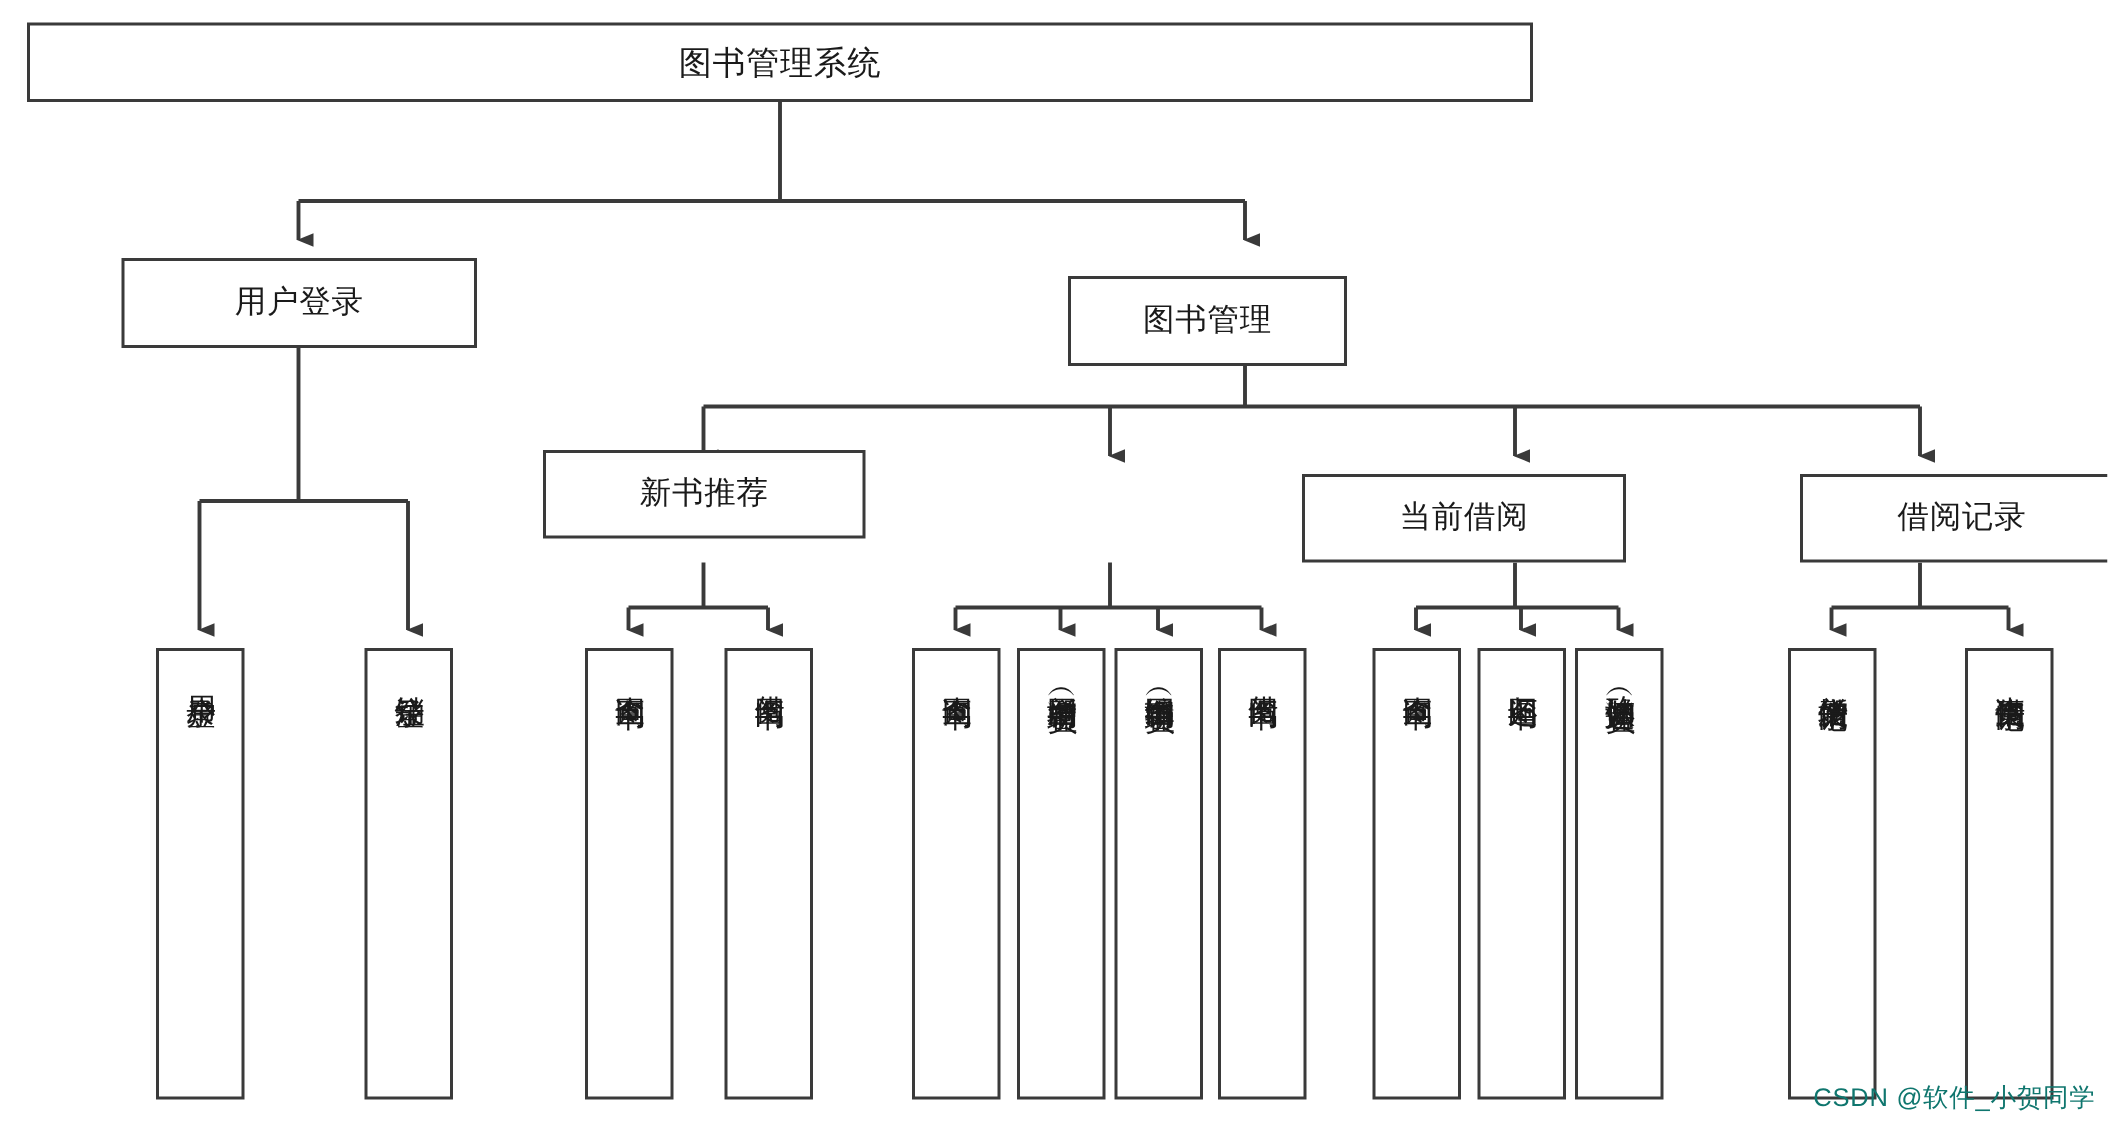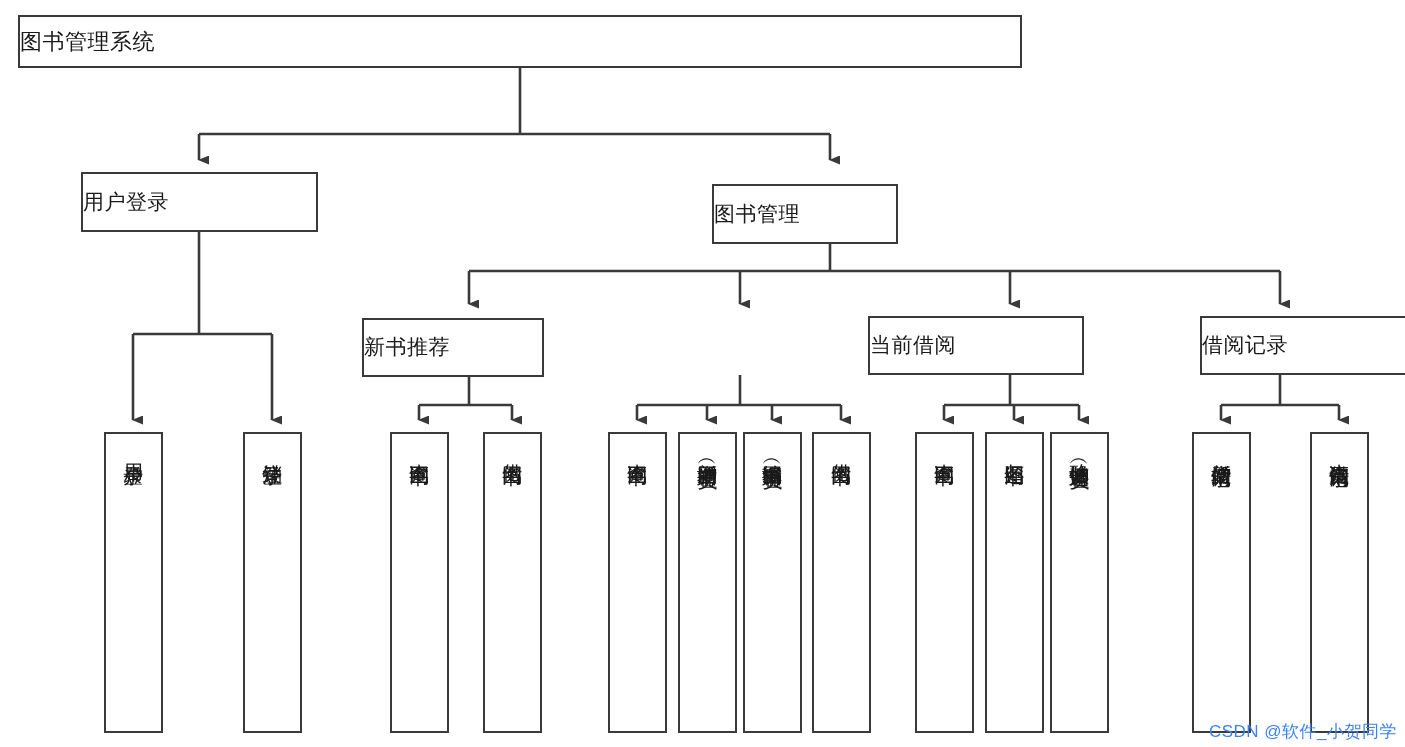--- a/index.html
+++ b/index.html
@@ -26,20 +26,21 @@
     height: 747px;
     pointer-events: none;
   }
   .node {
     position: absolute;
     box-sizing: border-box;
     background: #ffffff;
     border: 2px solid #3a3a3a;
     display: flex;
     align-items: center;
+    justify-content: center;
     color: #1a1a1a;
   }
   .node-label {
     display: block;
     text-align: center;
     line-height: 1.18;
     white-space: pre;
   }
   
   .node.horiz .node-label {
@@ -61,21 +62,21 @@
     font-size: 20px;
     line-height: 1.02;
     letter-spacing: 1px;
     white-space: nowrap;
   }
   #watermark {
     position: absolute;
     right: 8px;
     bottom: 4px;
     font-size: 17px;
-    color: #3b82f6;
+    color: #0f766e;
     letter-spacing: 0.5px;
     white-space: nowrap;
     user-select: none;
   }
 </style>
 </head>
 <body>
 
 <div id="diagram-root">
 
@@ -136,21 +137,21 @@
     <span class="node-label">图书管理系统</span>
   </div>
 
   <div class="node horiz" id="n-user_login" style="left: 81px; top: 172px; width: 237px; height: 60px;">
     <span class="node-label">用户登录</span>
   </div>
   <div class="node horiz" id="n-book_manage" style="left: 712px; top: 184px; width: 186px; height: 60px;">
     <span class="node-label">图书管理</span>
   </div>
 
-  <div class="node horiz" id="n-new_book_rec" style="left: 362px; top: 318px; width: 182px; height: 59px;">
+  <div class="node horiz" id="n-new_book_rec" style="left: 362px; top: 300px; width: 215px; height: 59px;">
     <span class="node-label">新书推荐</span>
   </div>
   <div class="node horiz" id="n-current_borrow" style="left: 868px; top: 316px; width: 216px; height: 59px;">
     <span class="node-label">当前借阅</span>
   </div>
   <div class="node horiz" id="n-borrow_record" style="left: 1200px; top: 316px; width: 216px; height: 59px;">
     <span class="node-label">借阅记录</span>
   </div>
 
   <div class="node vert" id="n-leaf_user_login" style="left: 104px; top: 432px; width: 59px; height: 301px;">

